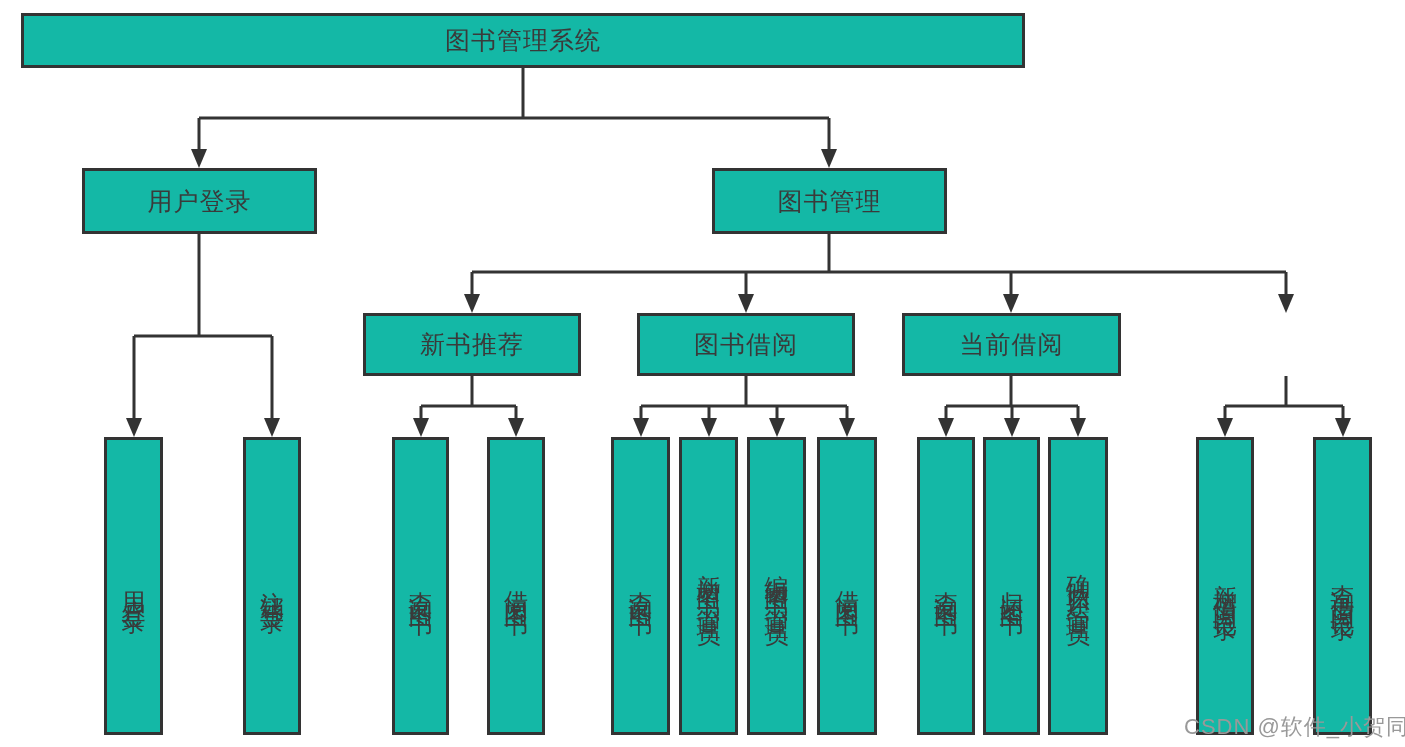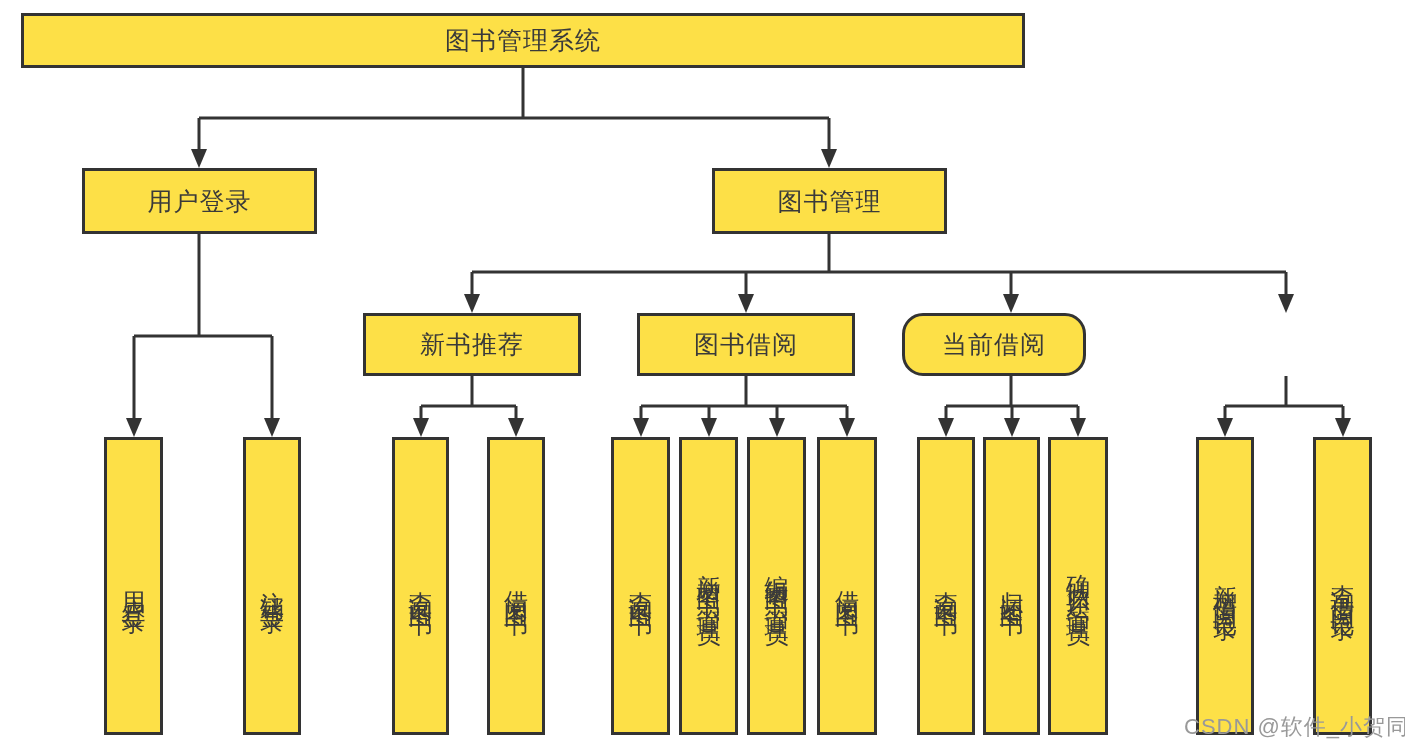--- a/index.html
+++ b/index.html
@@ -3,21 +3,21 @@
 <meta charset="utf-8">
 <style>
   html,body{margin:0;padding:0;background:#ffffff;}
   body{font-family:"Liberation Sans",sans-serif;}
   .canvas{position:relative;width:1405px;height:747px;background:#ffffff;overflow:hidden;}
   .connectors{position:absolute;left:0;top:0;pointer-events:none;}
   .node{
     position:absolute;
     box-sizing:border-box;
     border:3px solid #333333;
-    background:#fde047;
+    background:#14b8a6;
     display:flex;
     align-items:center;
     justify-content:center;
     color:#3a3a3a;
   }
   .h-label{font-size:25px;letter-spacing:1px;white-space:nowrap;}
   .v-text{
     writing-mode:vertical-rl;
     text-orientation:mixed;
     font-size:24px;
@@ -102,21 +102,21 @@
   <div class="node" style="left:712px;top:168px;width:235px;height:66px;">
     <span class="h-label">图书管理</span>
   </div>
 
   <div class="node" style="left:363px;top:313px;width:218px;height:63px;">
     <span class="h-label">新书推荐</span>
   </div>
   <div class="node" style="left:637px;top:313px;width:218px;height:63px;">
     <span class="h-label">图书借阅</span>
   </div>
-  <div class="node" style="left:902px;top:313px;width:184px;height:63px;border-radius:21px;">
+  <div class="node" style="left:902px;top:313px;width:219px;height:63px;">
     <span class="h-label">当前借阅</span>
   </div>
 
   <div class="node" style="left:104px;top:437px;width:59px;height:298px;">
     <span class="v-text">用户登录</span>
   </div>
   <div class="node" style="left:243px;top:437px;width:58px;height:298px;">
     <span class="v-text">注销登录</span>
   </div>
 

